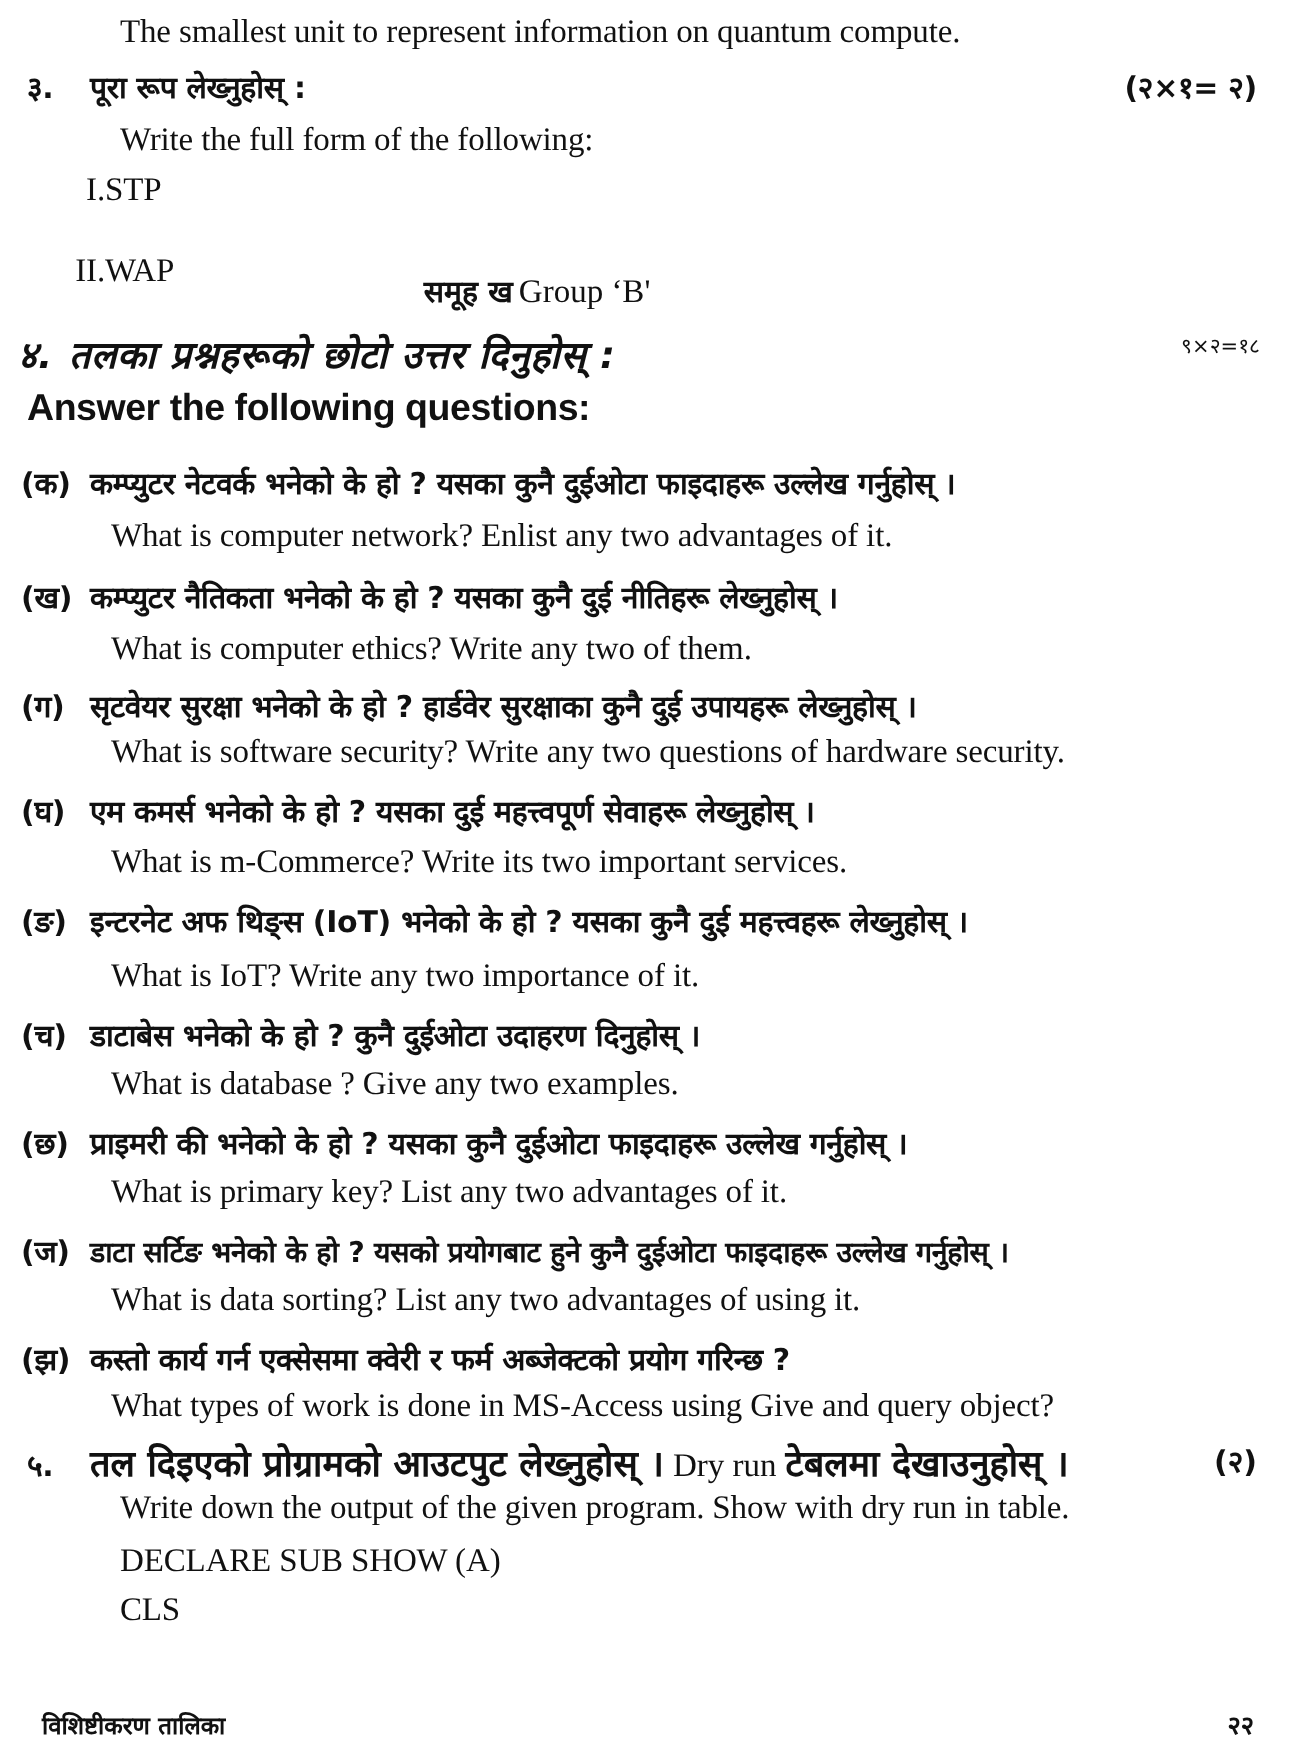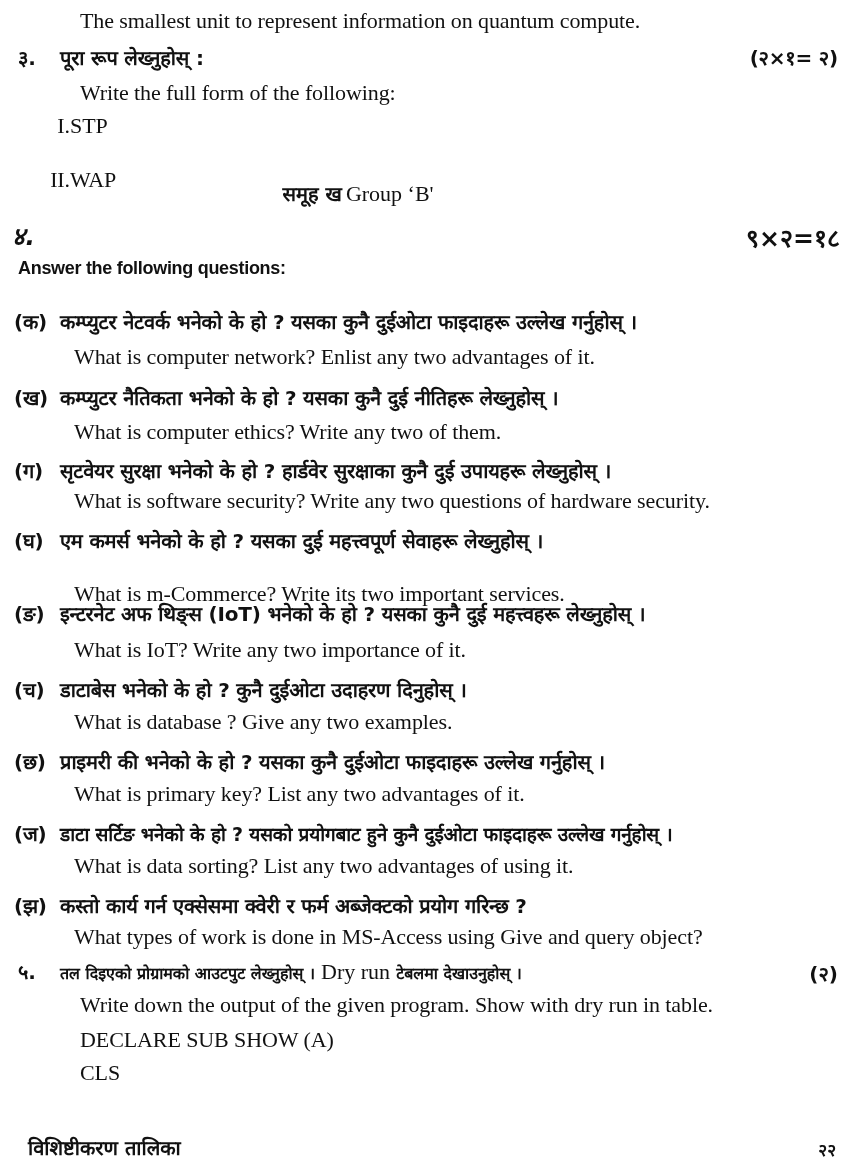--- a/index.html
+++ b/index.html
@@ -92,28 +92,28 @@
   }
   #group-heading .en-part {
     font-family: "Liberation Serif", "DejaVu Serif", serif;
     font-size: 22px;
   }
 
   #row-q4          { top: 218px; }
   #row-q4 .marker  { width: 46px; padding-left: 12px; box-sizing: border-box; }
   #row-q4 .marks   { top: 2px; right: 20px;
                      font-family: "DejaVu Sans", sans-serif;
-                     font-size: 25px; font-weight: 700; }
+                     font-size: 14px; font-weight: 400; }
 
   #answer-heading {
     position: absolute;
     top: 258px;
     left: 18px;
     font-family: "Liberation Sans", "DejaVu Sans", sans-serif;
-    font-size: 18px;
+    font-size: 25px;
     font-weight: 700;
     letter-spacing: -0.3px;
     white-space: nowrap;
   }
 
   
   .qrow .marker {
     width: 60px;
     padding-left: 14px;
     box-sizing: border-box;
@@ -124,29 +124,29 @@
 
   #row-q5         { top: 958px; }
   #row-q5 .marker { width: 60px; padding-left: 18px; box-sizing: border-box; }
   #row-q5 .marks  { top: 2px; right: 22px;
                     font-family: "DejaVu Sans", sans-serif;
                     font-size: 20px; font-weight: 700; }
   #line-q5-en     { top: 992px; left: 80px; }
   #line-code-1    { top: 1027px; left: 80px; }
   #line-code-2    { top: 1060px; left: 80px; }
 
-  .mixed-np { font-family: "DejaVu Sans", sans-serif; font-size: 16px; font-weight: 700; }
+  .mixed-np { font-family: "DejaVu Sans", sans-serif; font-size: 24px; font-weight: 700; }
   .mixed-en { font-family: "Liberation Serif", "DejaVu Serif", serif; font-size: 22px; font-weight: 400; }
 
   #footer-left {
     position: absolute;
     bottom: 14px;
     left: 28px;
     font-family: "DejaVu Sans", sans-serif;
-    font-size: 20px;
+    font-size: 16px;
     font-weight: 700;
     white-space: nowrap;
   }
   #footer-page {
     position: absolute;
     bottom: 14px;
     right: 24px;
     font-family: "DejaVu Sans", sans-serif;
     font-size: 17px;
     font-weight: 700;
@@ -182,20 +182,21 @@
     <span class="body-text">WAP</span>
   </div>
 
   <div id="group-heading">
     <span class="np-part">समूह ख</span>
     <span class="en-part">Group ‘B'</span>
   </div>
 
   <div class="row" id="row-q4">
     <span class="marker np-italic">४.</span>
+    <span class="body-text np-italic">तलका प्रश्नहरूको छोटो उत्तर दिनुहोस् :</span>
     <span class="marks">९×२=१८</span>
   </div>
 
   <div id="answer-heading">Answer the following questions:</div>
 
   <div class="row qrow np" style="top:308px;">
     <span class="marker">(क)</span>
     <span class="body-text">कम्प्युटर नेटवर्क भनेको के हो ? यसका कुनै दुईओटा फाइदाहरू उल्लेख गर्नुहोस् ।</span>
   </div>
   <div class="row arow en" style="top:344px;">
@@ -218,21 +219,21 @@
   </div>
   <div class="row arow en" style="top:488px;">
     <span class="spacer"></span>
     <span class="body-text">What is software security?  Write any two questions of hardware security.</span>
   </div>
 
   <div class="row qrow np" style="top:527px;">
     <span class="marker">(घ)</span>
     <span class="body-text">एम कमर्स भनेको के हो ? यसका दुई महत्त्वपूर्ण सेवाहरू लेख्नुहोस् ।</span>
   </div>
-  <div class="row arow en" style="top:561px;margin-top:20px;">
+  <div class="row arow en" style="top:561px;">
     <span class="spacer"></span>
     <span class="body-text">What is m-Commerce?  Write its two important services.</span>
   </div>
 
   <div class="row qrow np" style="top:600px;">
     <span class="marker">(ङ)</span>
     <span class="body-text">इन्टरनेट अफ थिङ्स (IoT) भनेको के हो ? यसका कुनै दुई महत्त्वहरू लेख्नुहोस् ।</span>
   </div>
   <div class="row arow en" style="top:637px;">
     <span class="spacer"></span>

